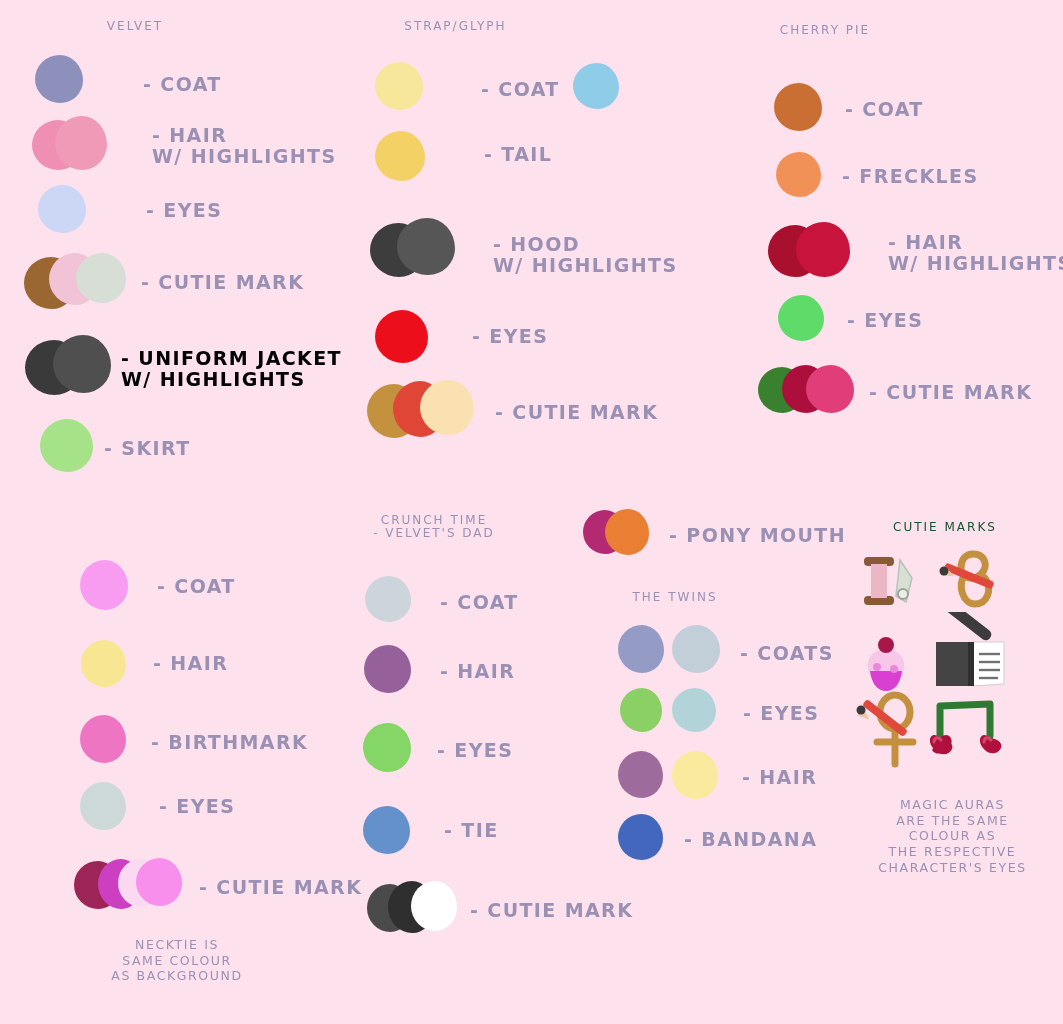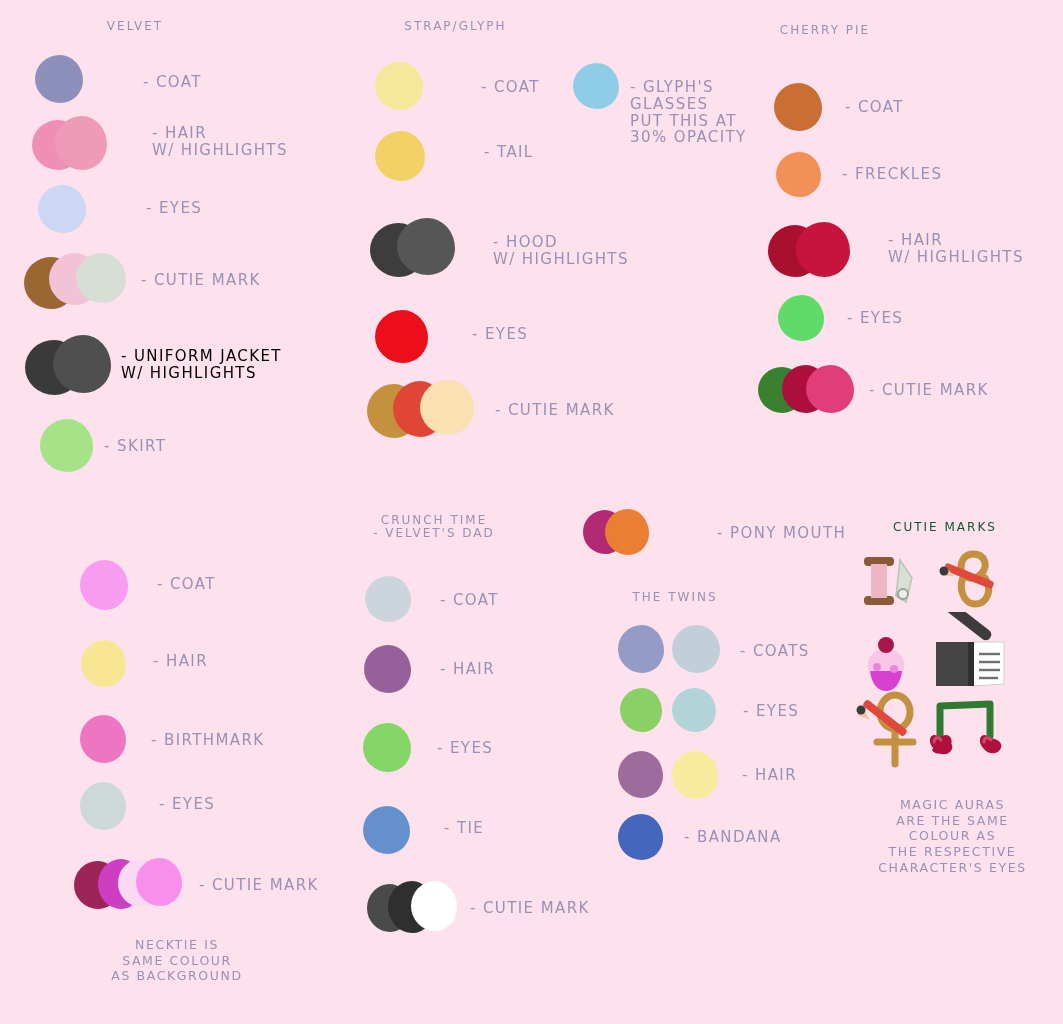--- a/index.html
+++ b/index.html
@@ -24,21 +24,21 @@
   .label,.heading,.note{
     position:absolute;
     color:#9a90b4;
     font-family:"DejaVu Sans", sans-serif;
     letter-spacing:1.4px;
     white-space:pre;
     line-height:1.12em;
     font-weight:400;
   }
   .heading{font-size:12px;letter-spacing:2.0px;text-align:center;}
-  .label{font-size:15px;}
+  .label{font-size:19px;font-weight:bold;}
   .note{font-size:12.5px;text-align:center;letter-spacing:1.6px;line-height:1.25em;}
 
   .col-title{text-align:center;}
 
   
   .cm-tile{position:absolute;}
   .cm-tile svg{display:block;}
 </style>
 </head>
 <body style="background: rgb(253, 226, 238);">
@@ -91,24 +91,20 @@
   <div class="label" style="left: 481px; top: 79px; color: rgb(154, 144, 180);">- COAT</div>
 
   <div class="swatch-group" style="position:absolute;left:375px;top:131px;width:50px;height:52px;">
     <div class="blob" style="left:0;top:0;width:50px;height:50px;background:#f4d164;"></div>
   </div>
   <div class="label" style="left: 484px; top: 144px; color: rgb(154, 144, 180);">- TAIL</div>
 
   <div class="swatch-group" style="position:absolute;left:573px;top:63px;width:48px;height:48px;">
     <div class="blob" style="left:0;top:0;width:46px;height:46px;background:#8fcce8;"></div>
   </div>
-  <div class="label" style="left: 630px; top: 79px; color: rgb(154, 144, 180);">- GLYPH'S
-GLASSES
-PUT THIS AT
-30% OPACITY</div>
 
   <div class="swatch-group" style="position:absolute;left:370px;top:218px;width:90px;height:62px;">
     <div class="blob" style="left:0;top:5px;width:55px;height:54px;background:#3d3d3d;"></div>
     <div class="blob" style="left:27px;top:0;width:58px;height:57px;background:#565656;"></div>
   </div>
   <div class="label" style="left: 493px; top: 234px; color: rgb(154, 144, 180);">- HOOD
 W/ HIGHLIGHTS</div>
 
   <div class="swatch-group" style="position:absolute;left:375px;top:310px;width:55px;height:55px;">
     <div class="blob" style="left:0;top:0;width:53px;height:53px;background:#ec0f1b;"></div>
@@ -213,21 +209,21 @@
     <div class="blob" style="left:0;top:3px;width:44px;height:48px;background:#4a4a4a;"></div>
     <div class="blob" style="left:21px;top:0;width:46px;height:52px;background:#2f2f2f;"></div>
     <div class="blob" style="left:44px;top:0;width:46px;height:50px;background:#ffffff;"></div>
   </div>
   <div class="label" style="left: 470px; top: 900px; color: rgb(154, 144, 180);">- CUTIE MARK</div>
 
   <div class="swatch-group" style="position:absolute;left:583px;top:509px;width:75px;height:46px;">
     <div class="blob" style="left:0;top:1px;width:42px;height:44px;background:#b32a72;"></div>
     <div class="blob" style="left:22px;top:0;width:44px;height:46px;background:#ea7f33;"></div>
   </div>
-  <div class="label" style="left: 669px; top: 525px; color: rgb(154, 144, 180); margin-left: 48px;">- PONY MOUTH</div>
+  <div class="label" style="left: 669px; top: 525px; color: rgb(154, 144, 180);">- PONY MOUTH</div>
 
   <div class="heading col-title" style="left: 620px; top: 581px; width: 110px; color: rgb(154, 144, 180); margin-top: 10px;">THE TWINS</div>
 
   <div class="swatch-group" style="position:absolute;left:618px;top:625px;width:110px;height:50px;">
     <div class="blob" style="left:0;top:0;width:46px;height:48px;background:#949bc4;"></div>
     <div class="blob" style="left:54px;top:0;width:48px;height:48px;background:#c2ced8;"></div>
   </div>
   <div class="label" style="left: 740px; top: 643px; color: rgb(154, 144, 180);">- COATS</div>
 
   <div class="swatch-group" style="position:absolute;left:620px;top:688px;width:108px;height:48px;">

